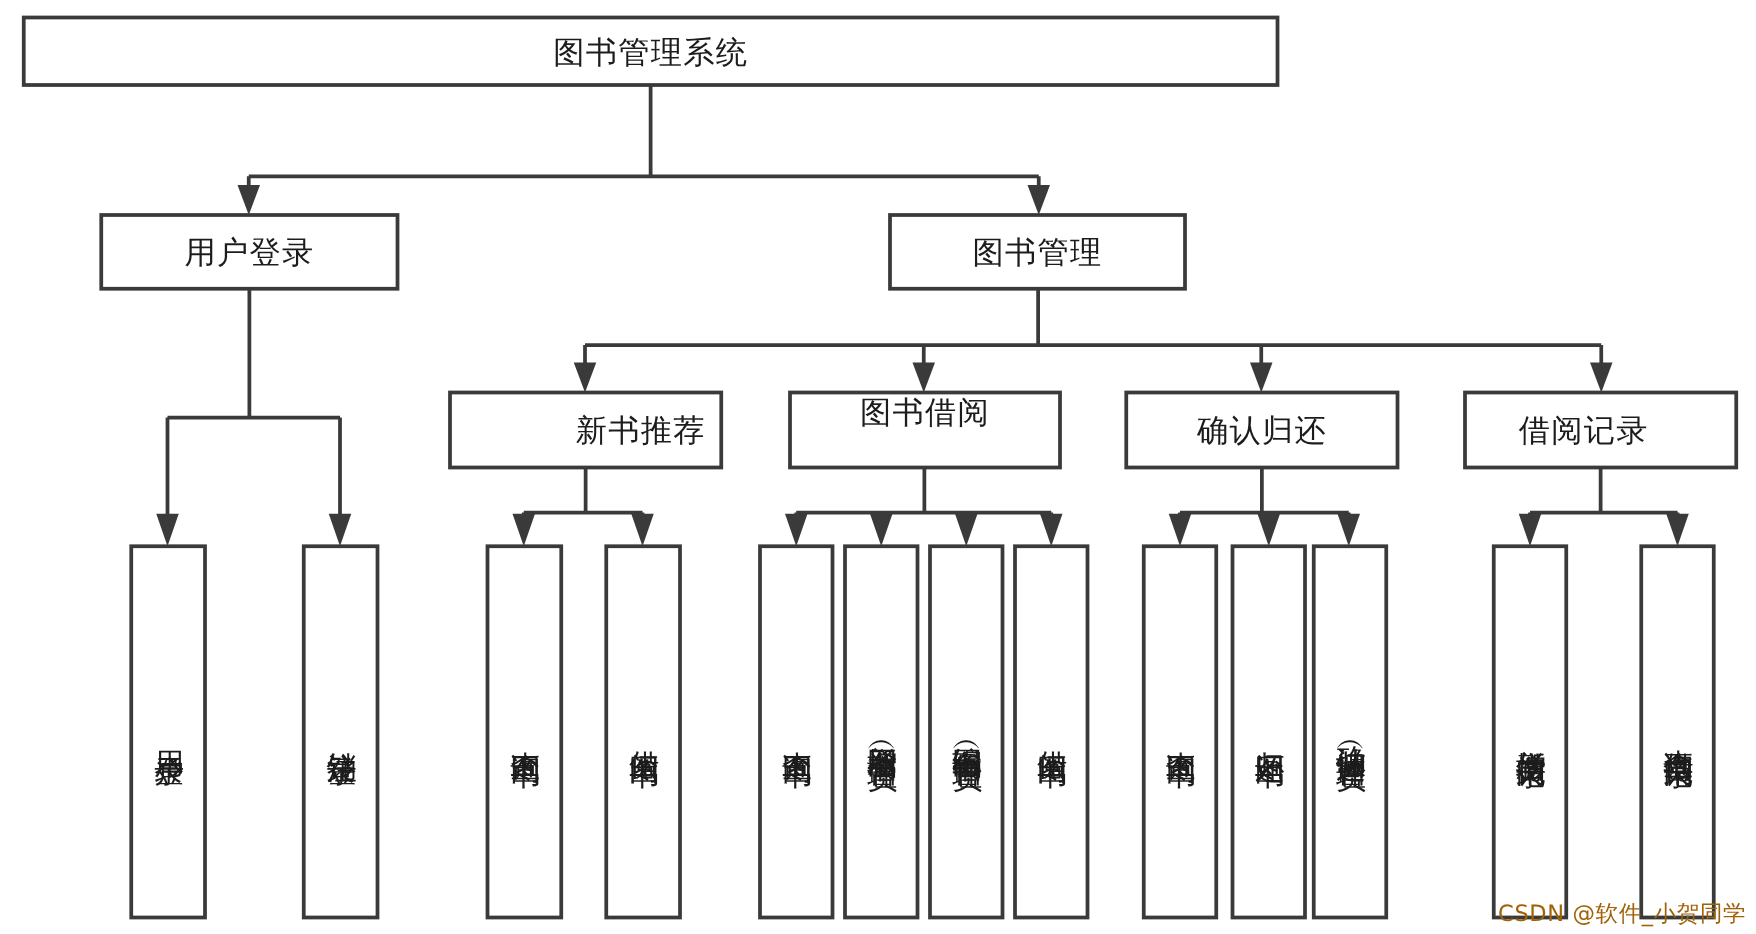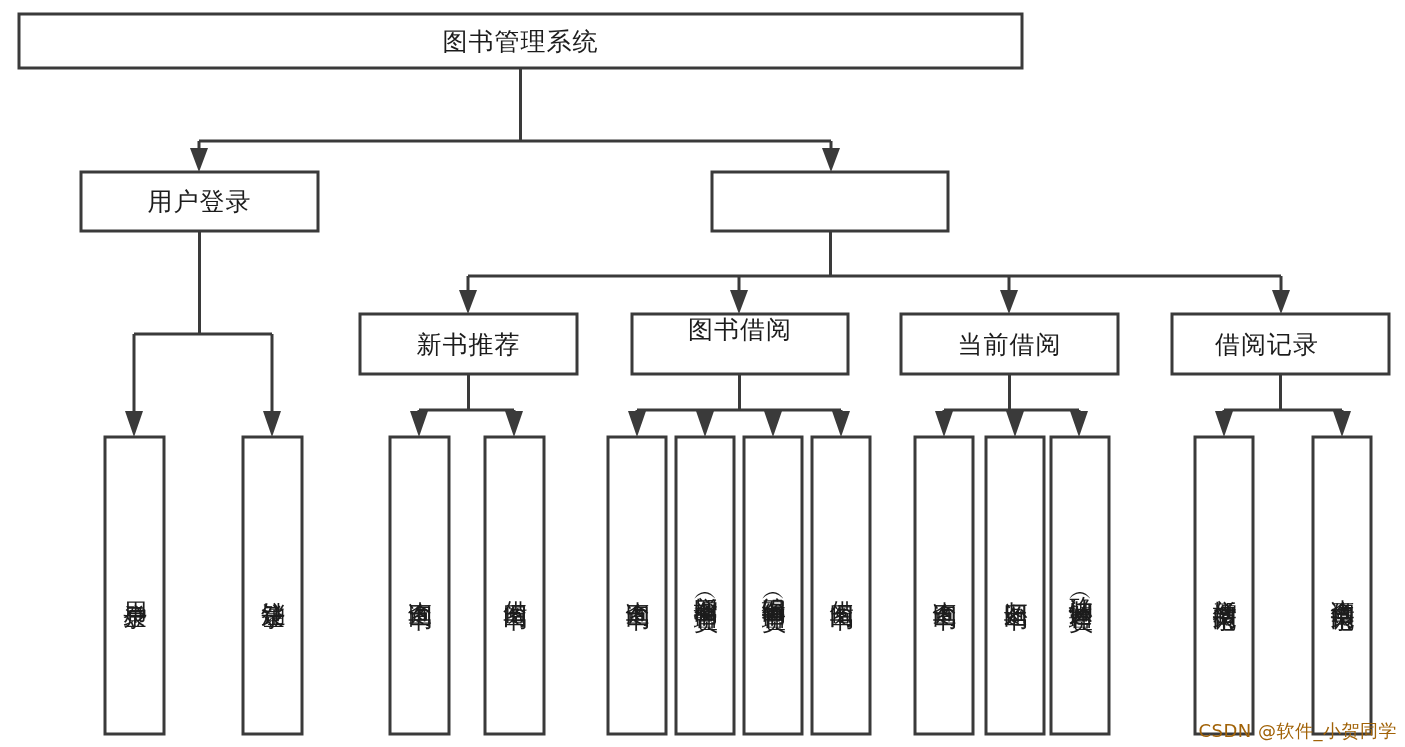--- a/index.html
+++ b/index.html
@@ -146,24 +146,25 @@
     <rect class="leaf-box" x="986" y="437" width="58" height="297"></rect>
     <rect class="leaf-box" x="1051" y="437" width="58" height="297"></rect>
 
     <rect class="leaf-box" x="1195" y="437" width="58" height="297"></rect>
     <rect class="leaf-box" x="1313" y="437" width="58" height="297"></rect>
   </svg>
 
   <div class="node-label" style="left:19px; top:14px; width:1003px; height:54px;">图书管理系统</div>
 
   <div class="node-label" style="left:81px; top:172px; width:237px; height:59px;">用户登录</div>
+  <div class="node-label" style="left:712px; top:172px; width:236px; height:59px;">图书管理</div>
 
-  <div class="node-label" style="left:360px; top:314px; width:217px; height:60px;">新书推荐</div>
+  <div class="node-label" style="left:360px; top:314px; width:217px; height:60px;padding-left:44px;">新书推荐</div>
   <div class="node-label" style="left:632px; top:299px; width:216px; height:60px;">图书借阅</div>
-  <div class="node-label" style="left:901px; top:314px; width:217px; height:60px;">当前借阅</div>
+  <div class="node-label" style="left:901px; top:314px; width:217px; height:60px;">确认归还</div>
   <div class="node-label" style="left:1172px; top:314px; width:190px; height:60px;">借阅记录</div>
 
   <div class="leaf-label" style="left:105px; top:437px; width:59px; height:297px;">用户登录</div>
   <div class="leaf-label" style="left:243px; top:437px; width:59px; height:297px;">注销登录</div>
 
   <div class="leaf-label" style="left:390px; top:437px; width:59px; height:297px;">查询图书</div>
   <div class="leaf-label" style="left:485px; top:437px; width:59px; height:297px;">借阅图书</div>
 
   <div class="leaf-label" style="left:608px; top:437px; width:58px; height:297px;">查询图书</div>
   <div class="leaf-label" style="left:676px; top:437px; width:58px; height:297px;">新增图书（管理员）</div>

